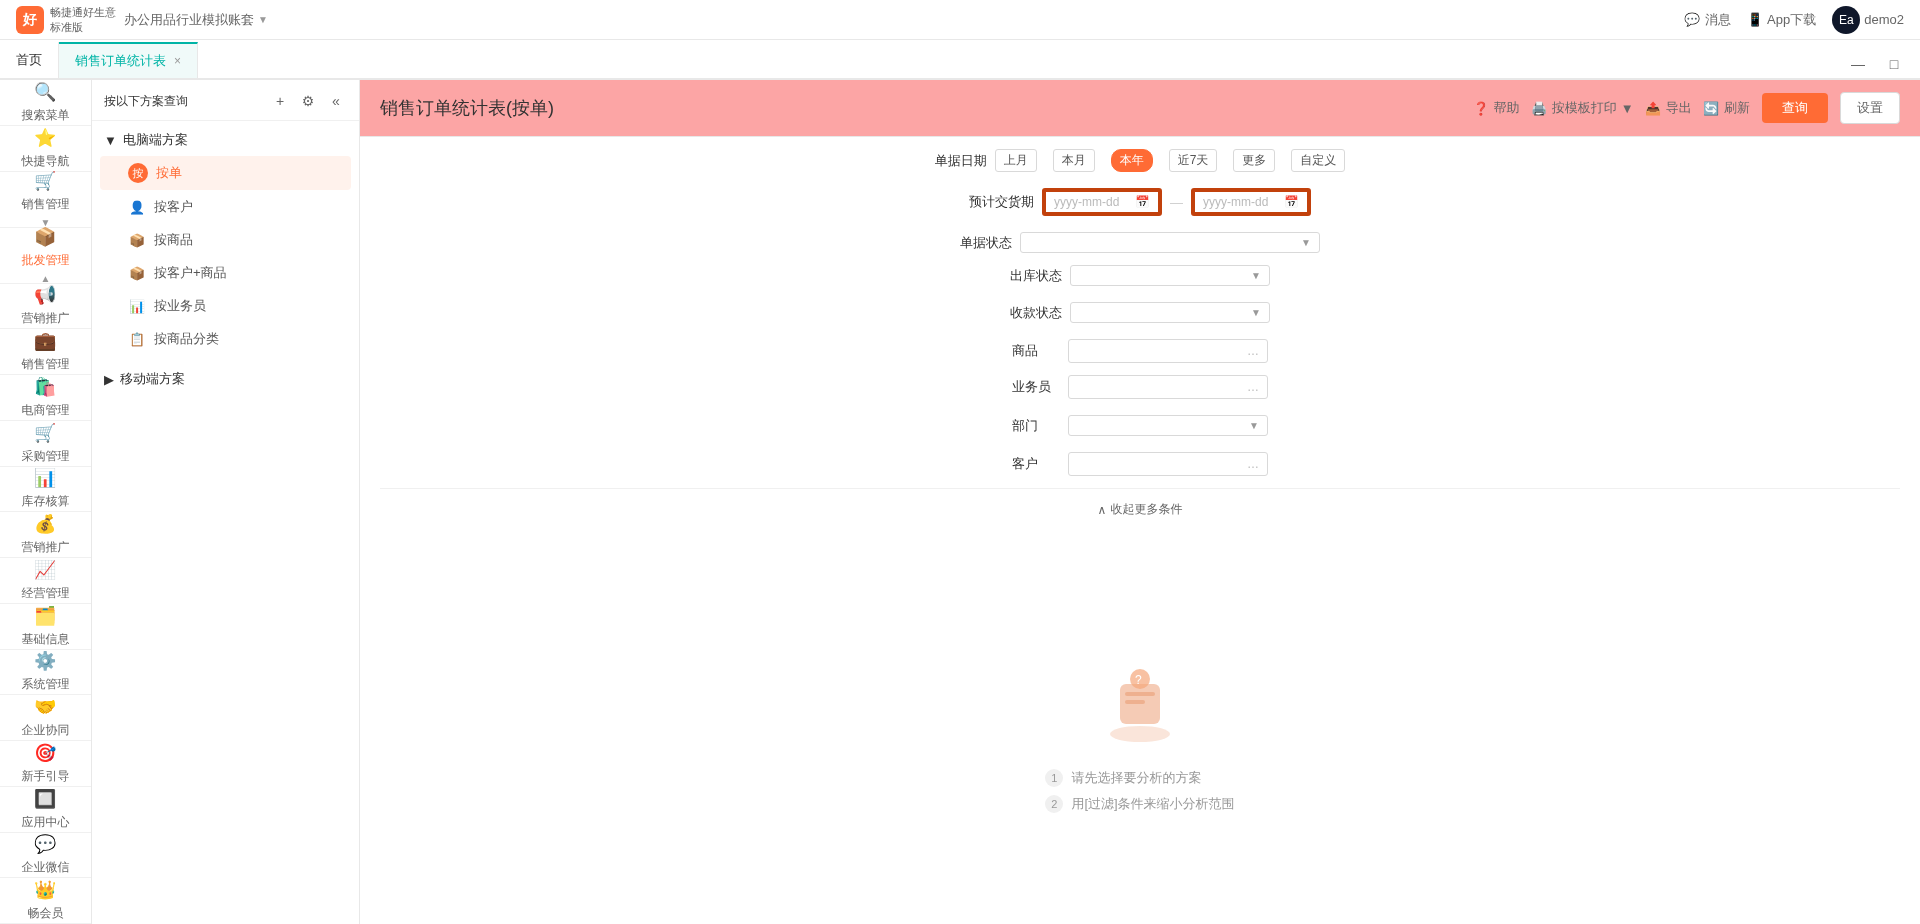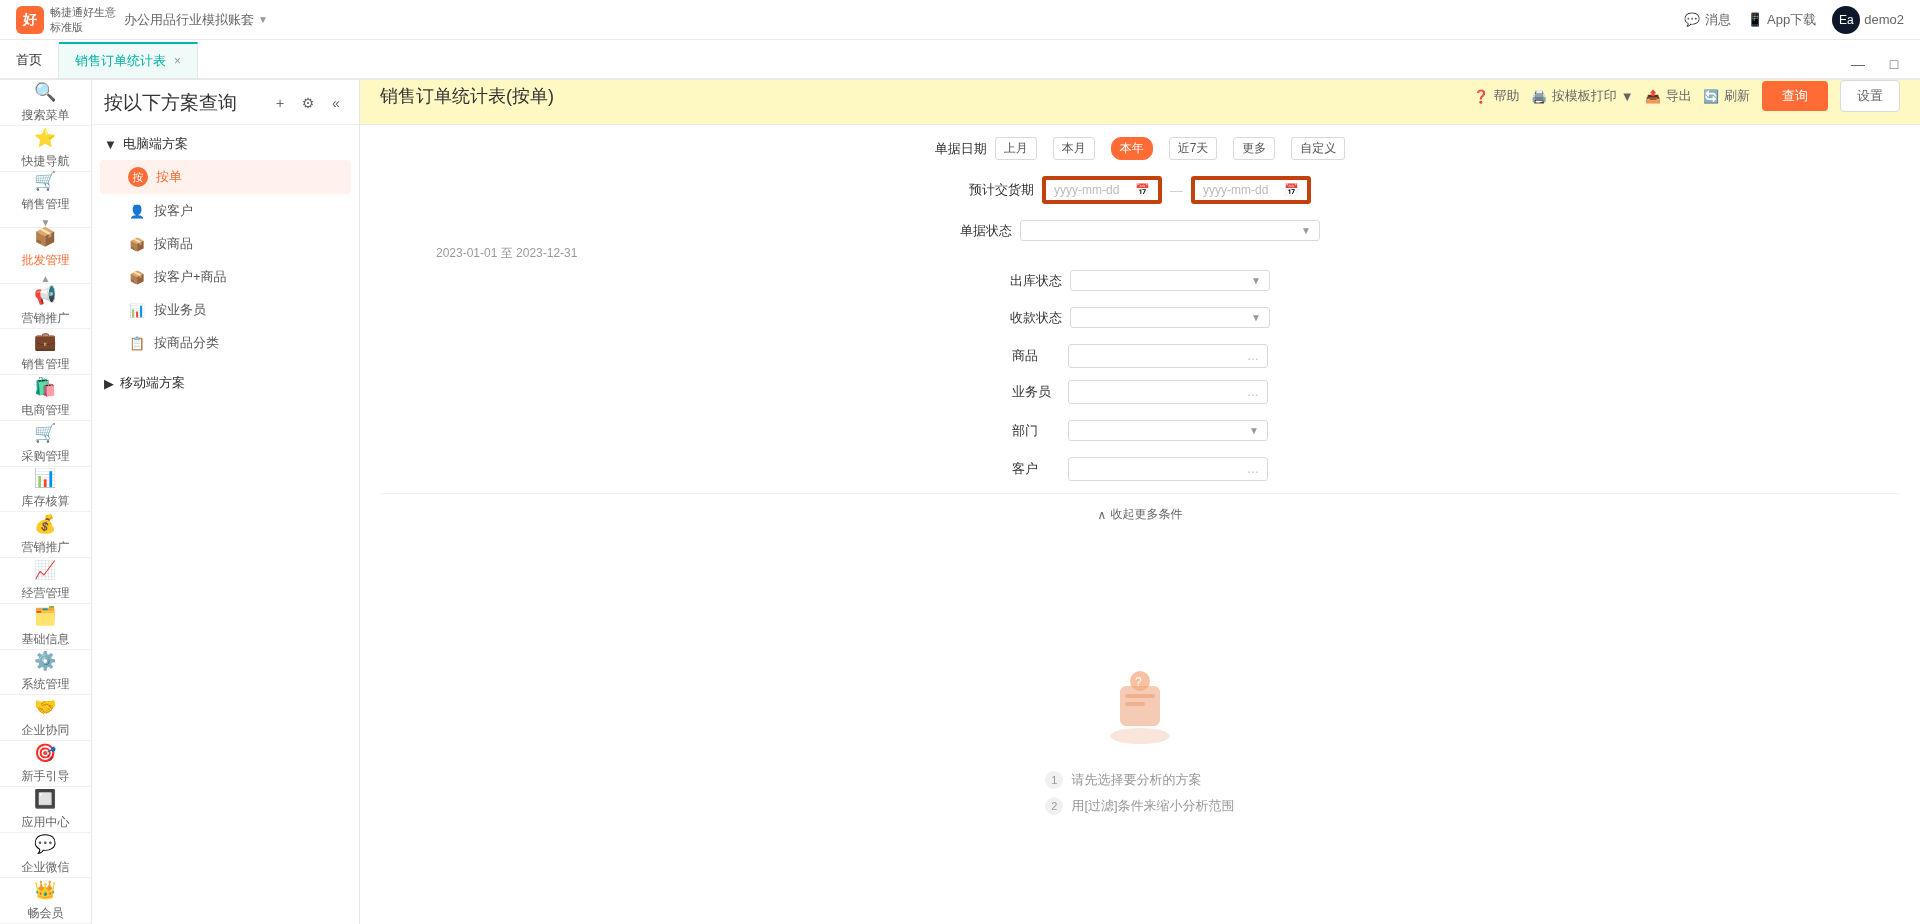--- a/index.html
+++ b/index.html
@@ -35,35 +35,35 @@
     .sidebar-item .s-icon { font-size: 18px; }
     .sidebar-item-label { font-size: 12px; }
     .sidebar-arrow { font-size: 10px; color: #999; }
 
     
     .content-area { flex: 1; display: flex; overflow: hidden; }
 
     
     .left-panel { width: 268px; background: #fff; border-right: 1px solid #e8e8e8; flex-shrink: 0; overflow-y: auto; }
     .left-panel-header { display: flex; align-items: center; justify-content: space-between; padding: 10px 12px 8px 12px; border-bottom: 1px solid #f0f0f0; }
-    .left-panel-title { font-size: 19px; color: #333; font-weight: 500; }
+    .left-panel-title { font-size: 12px; color: #333; font-weight: 500; }
     .left-panel-actions { display: flex; align-items: center; gap: 6px; }
     .left-action-btn { width: 22px; height: 22px; display: flex; align-items: center; justify-content: center; cursor: pointer; color: #666; font-size: 14px; border-radius: 3px; }
 
     .scheme-group { padding: 4px 0; }
     .scheme-group-header { display: flex; align-items: center; padding: 6px 12px; cursor: pointer; color: #333; font-size: 13px; gap: 6px; }
     .scheme-item { display: flex; align-items: center; padding: 7px 12px 7px 28px; cursor: pointer; color: #555; font-size: 13px; gap: 8px; border-radius: 4px; margin: 1px 8px; }
     .scheme-item.active { background: #fff2ec; color: #ff6b35; }
     .scheme-item-icon { width: 18px; height: 18px; display: flex; align-items: center; justify-content: center; font-size: 13px; color: #ff6b35; }
 
     
     .right-main { flex: 1; display: flex; flex-direction: column; overflow: hidden; background: #f5f5f5; }
 
     
-    .page-header { background: #fef9c3; padding: 0 20px 0 20px; border-bottom: 1px solid #e8e8e8; flex-shrink: 0; }
+    .page-header { background: #fca5a5; padding: 12px 20px 0 20px; border-bottom: 1px solid #e8e8e8; flex-shrink: 0; }
     .page-title-row { display: flex; align-items: center; justify-content: space-between; margin-bottom: 12px; }
     .page-title { font-size: 18px; font-weight: 500; color: #333; }
     .page-actions { display: flex; align-items: center; gap: 12px; }
     .page-action-btn { display: flex; align-items: center; gap: 4px; color: #666; font-size: 13px; cursor: pointer; }
 
     
     .filter-area { background: #fff; padding: 12px 20px; flex-shrink: 0; }
     .filter-row { display: flex; align-items: center; gap: 16px; margin-bottom: 12px; flex-wrap: wrap; flex-direction: column; }
     .date-quick-btns { display: flex; align-items: center; gap: 16px; }
     .date-btn { padding: 2px 8px; border: 1px solid #d9d9d9; border-radius: 3px; cursor: pointer; font-size: 12px; color: #555; background: #fff; }
@@ -339,23 +339,20 @@
 
           <div class="filter-cell" style="flex:1;">
             <span class="filter-cell-label">单据状态</span>
             <div class="filter-select filter-select-wide">
               <span style="color:#bbb;"></span>
               <span class="chevron">▼</span>
             </div>
           </div>
         </div>
 
-        <div style="margin-left: 56px; margin-top: -8px; margin-bottom: 8px; color: #999; font-size: 12px;">
-          <span>2023-01-01 至 2023-12-31</span>
-        </div>
 
         <div class="filter-row">
           <div class="filter-cell" style="flex:1;">
             <span class="filter-cell-label">出库状态</span>
             <div class="filter-select">
               <span style="color:#bbb;"></span>
               <span class="chevron">▼</span>
             </div>
           </div>
           <div class="filter-cell" style="flex:1;">

